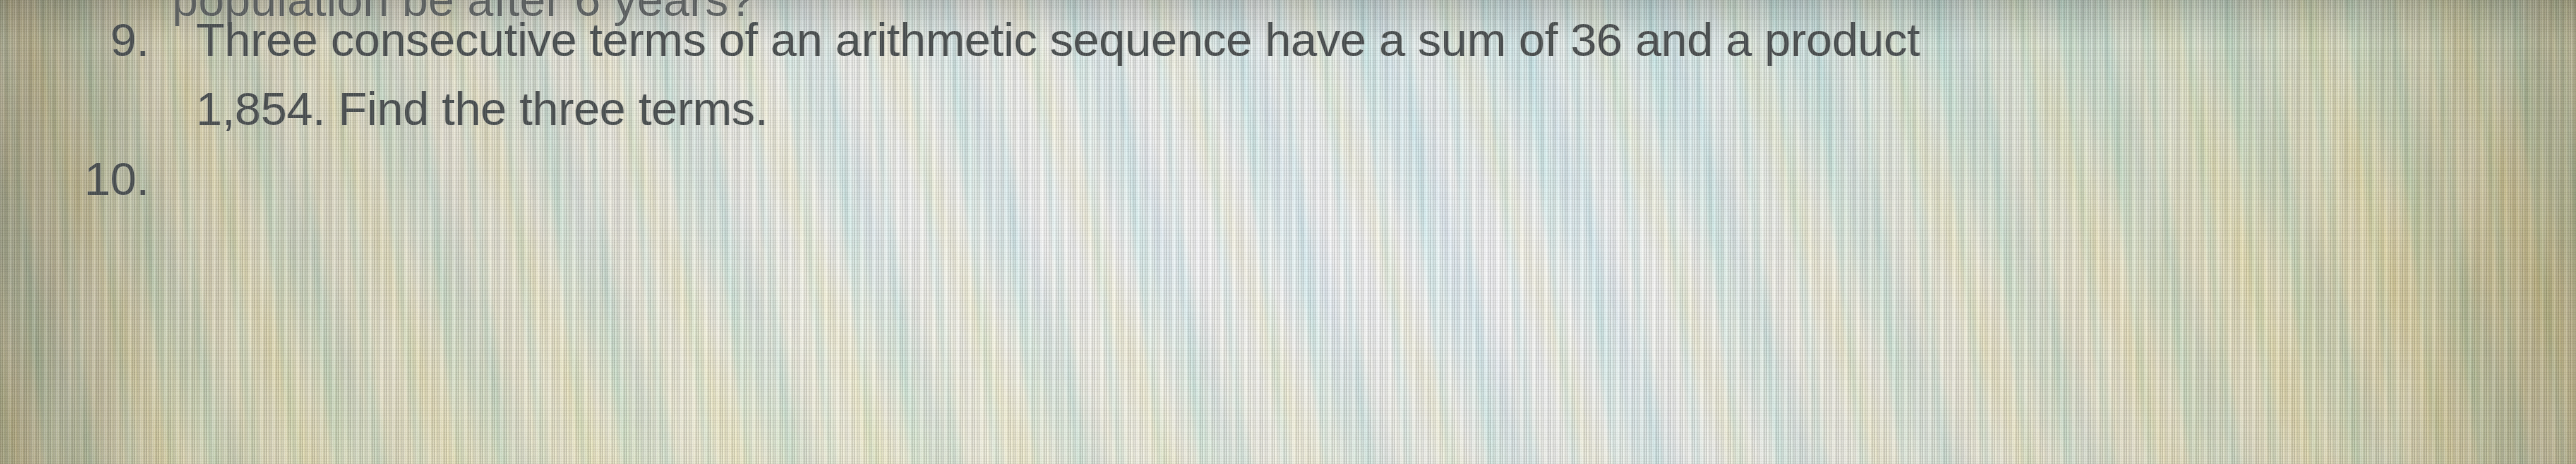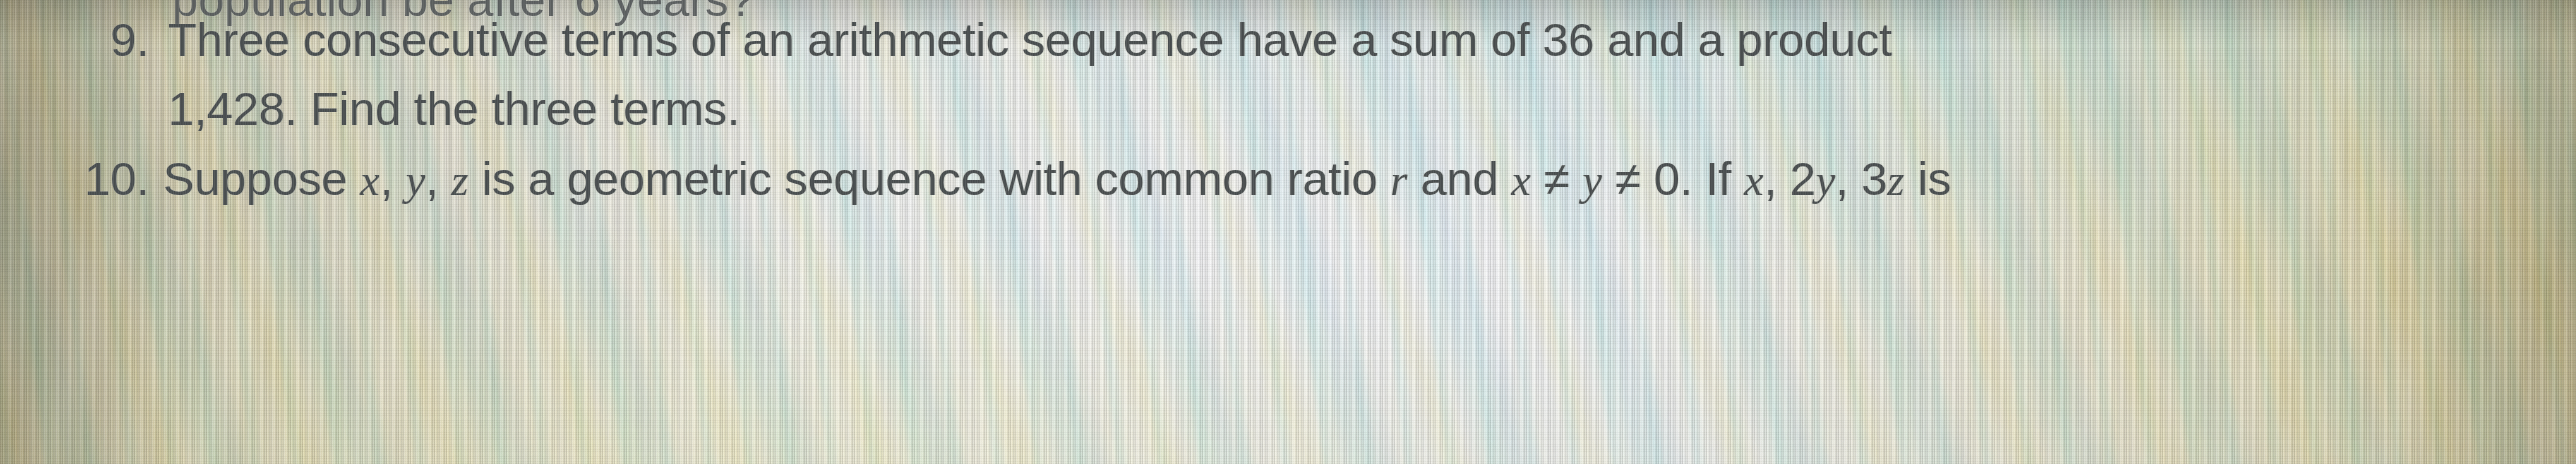--- a/index.html
+++ b/index.html
@@ -152,35 +152,36 @@
       -0.8px 0 0 rgba(150,140,110,0.20);
   }
   .num {
     display: inline-block;
     text-align: right;
     flex: 0 0 auto;
   }
   .body {
     display: inline-block;
     flex: 0 0 auto;
+    padding-left: 28px;
   }
   .body .ln { display: block; }
   i.v {
     font-family: "Liberation Serif", serif;
     font-style: italic;
     font-size: 44px;
     letter-spacing: 0.4px;
   }
 
   
   #prob-9  { left: 76px;  top: 4.7px; }
   #prob-9 .num  { width: 73px; margin-right: 19px; }
   
   #prob-10 { left: 46px;  top: 144px; }
-  #prob-10 .num { width: 103px; margin-right: 14px; }
+  #prob-10 .num { width: 103px; }
 
   
   #cutline {
     position: absolute;
     left: 172px;
     top: -35px;
     color: #55595a;
     font-size: 47px;
     line-height: 69px;
     white-space: nowrap;
@@ -210,28 +211,27 @@
   <div class="layer" id="bands-d"></div>
 
   <div id="text-layer">
 
     <div id="cutline">population be after 6 years?</div>
 
     <div class="prob" id="prob-9">
       <span class="num">9.</span>
       <span class="body">
         <span class="ln">Three consecutive terms of an arithmetic sequence have a sum of 36 and a product</span>
-        <span class="ln">1,428. Find the three terms.</span>
+        <span class="ln">1,854. Find the three terms.</span>
       </span>
     </div>
 
     <div class="prob" id="prob-10">
       <span class="num">10.</span>
       <span class="body">
-        <span class="ln">Suppose <i class="v">x</i>, <i class="v">y</i>, <i class="v">z</i> is a geometric sequence with common ratio <i class="v">r</i> and <i class="v">x</i> ≠ <i class="v">y</i> ≠ 0. If <i class="v">x</i>, 2<i class="v">y</i>, 3<i class="v">z</i>  is</span>
       </span>
     </div>
 
   </div>
 
   <div class="layer" id="scan-v"></div>
   <div class="layer" id="scan-v2"></div>
   <div class="layer" id="scan-h"></div>
   <div class="layer" id="vignette"></div>
   <div class="layer" id="grain"></div>

